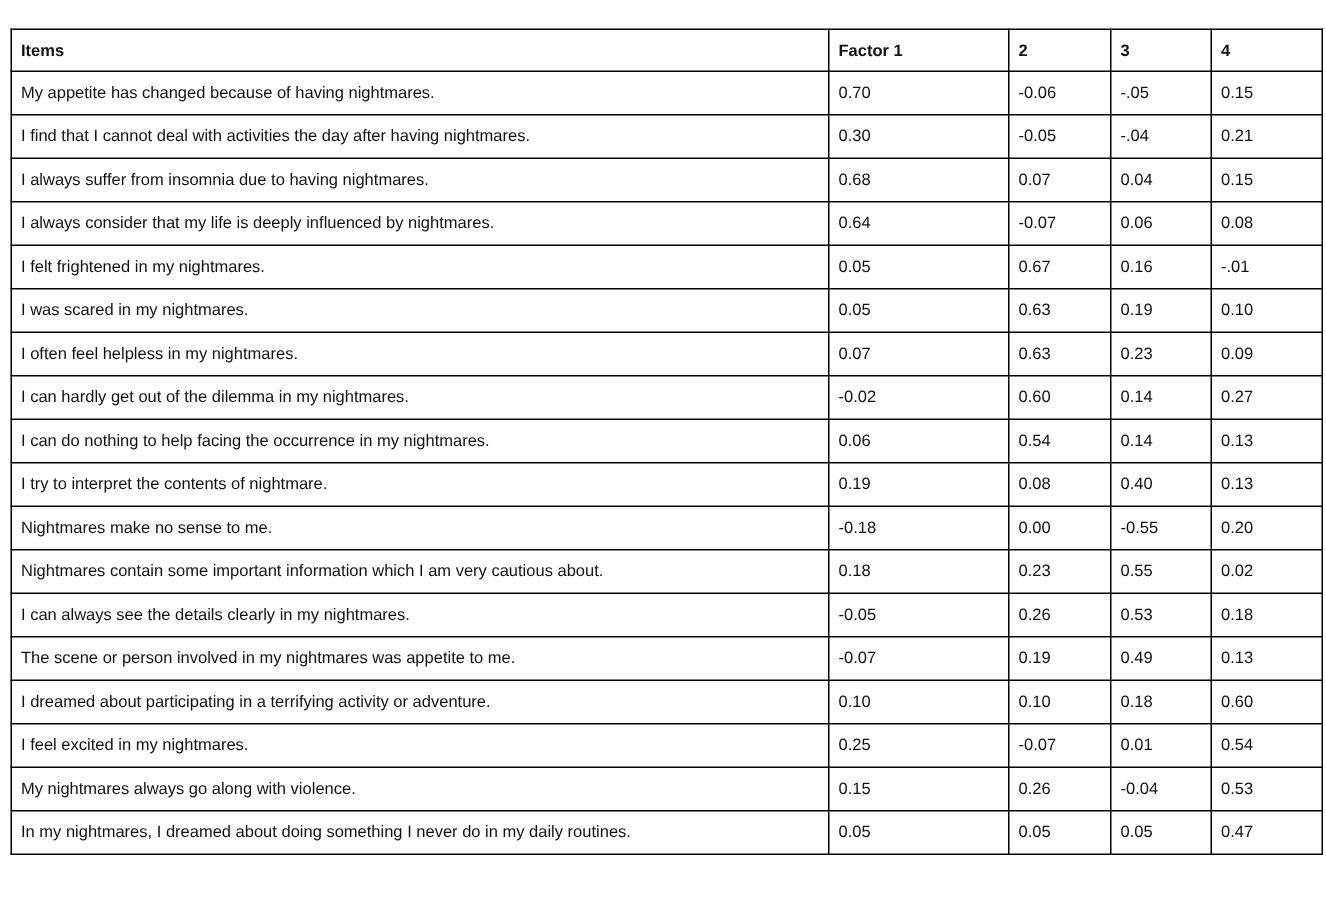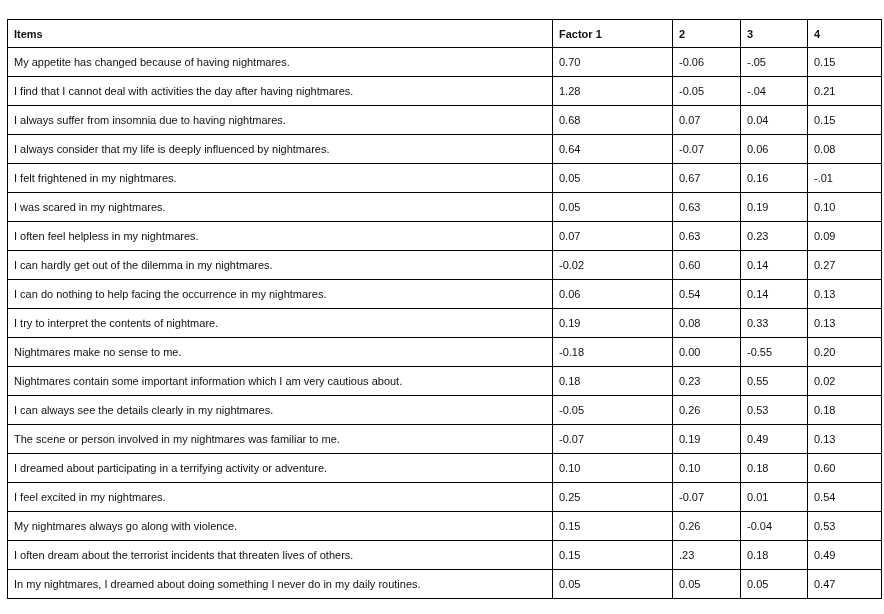--- a/index.html
+++ b/index.html
@@ -71,21 +71,21 @@
   <tbody id="table-body">
       <tr>
         <td>My appetite has changed because of having nightmares.</td>
         <td>0.70</td>
         <td>-0.06</td>
         <td>-.05</td>
         <td>0.15</td>
       </tr>
       <tr>
         <td>I find that I cannot deal with activities the day after having nightmares.</td>
-        <td>1.28</td>
+        <td>0.30</td>
         <td>-0.05</td>
         <td>-.04</td>
         <td>0.21</td>
       </tr>
       <tr>
         <td>I always suffer from insomnia due to having nightmares.</td>
         <td>0.68</td>
         <td>0.07</td>
         <td>0.04</td>
         <td>0.15</td>
@@ -129,21 +129,21 @@
         <td>I can do nothing to help facing the occurrence in my nightmares.</td>
         <td>0.06</td>
         <td>0.54</td>
         <td>0.14</td>
         <td>0.13</td>
       </tr>
       <tr>
         <td>I try to interpret the contents of nightmare.</td>
         <td>0.19</td>
         <td>0.08</td>
-        <td>0.33</td>
+        <td>0.40</td>
         <td>0.13</td>
       </tr>
       <tr>
         <td>Nightmares make no sense to me.</td>
         <td>-0.18</td>
         <td>0.00</td>
         <td>-0.55</td>
         <td>0.20</td>
       </tr>
       <tr>
@@ -154,21 +154,21 @@
         <td>0.02</td>
       </tr>
       <tr>
         <td>I can always see the details clearly in my nightmares.</td>
         <td>-0.05</td>
         <td>0.26</td>
         <td>0.53</td>
         <td>0.18</td>
       </tr>
       <tr>
-        <td>The scene or person involved in my nightmares was familiar to me.</td>
+        <td>The scene or person involved in my nightmares was appetite to me.</td>
         <td>-0.07</td>
         <td>0.19</td>
         <td>0.49</td>
         <td>0.13</td>
       </tr>
       <tr>
         <td>I dreamed about participating in a terrifying activity or adventure.</td>
         <td>0.10</td>
         <td>0.10</td>
         <td>0.18</td>
@@ -182,27 +182,20 @@
         <td>0.54</td>
       </tr>
       <tr>
         <td>My nightmares always go along with violence.</td>
         <td>0.15</td>
         <td>0.26</td>
         <td>-0.04</td>
         <td>0.53</td>
       </tr>
       <tr>
-        <td>I often dream about the terrorist incidents that threaten lives of others.</td>
-        <td>0.15</td>
-        <td>.23</td>
-        <td>0.18</td>
-        <td>0.49</td>
-      </tr>
-      <tr>
         <td>In my nightmares, I dreamed about doing something I never do in my daily routines.</td>
         <td>0.05</td>
         <td>0.05</td>
         <td>0.05</td>
         <td>0.47</td>
       </tr>
     </tbody>
 </table>
 
 </body></html>

